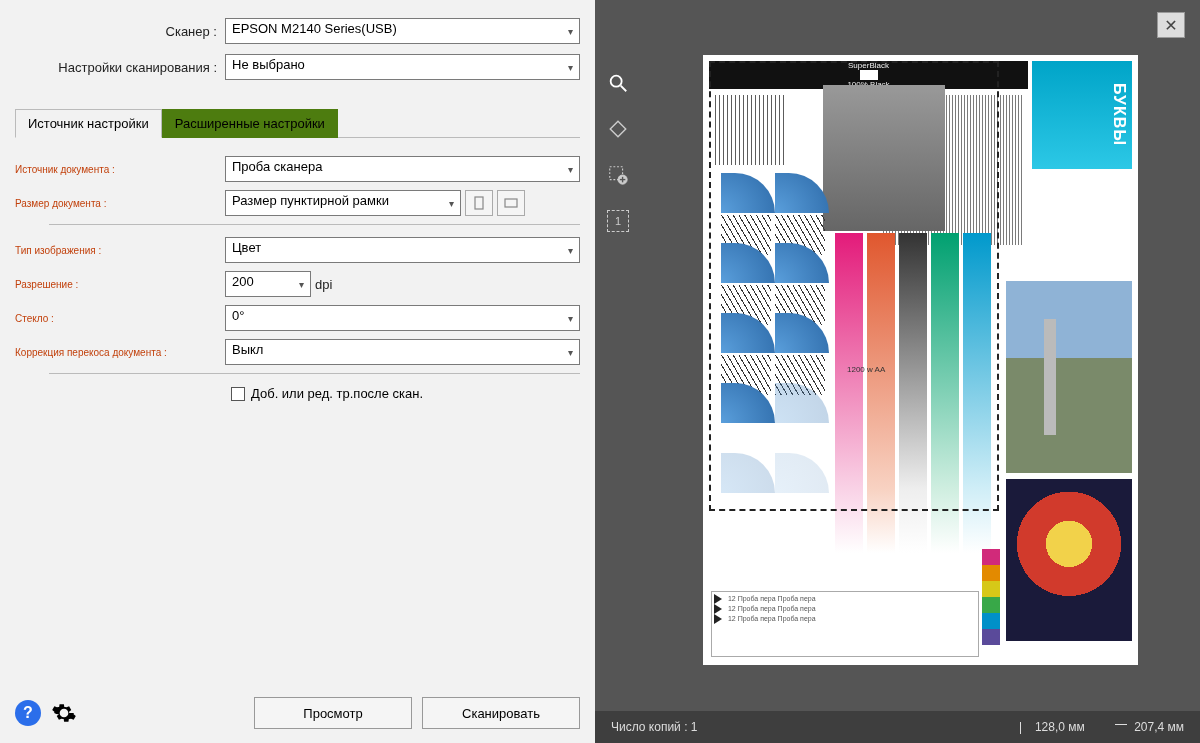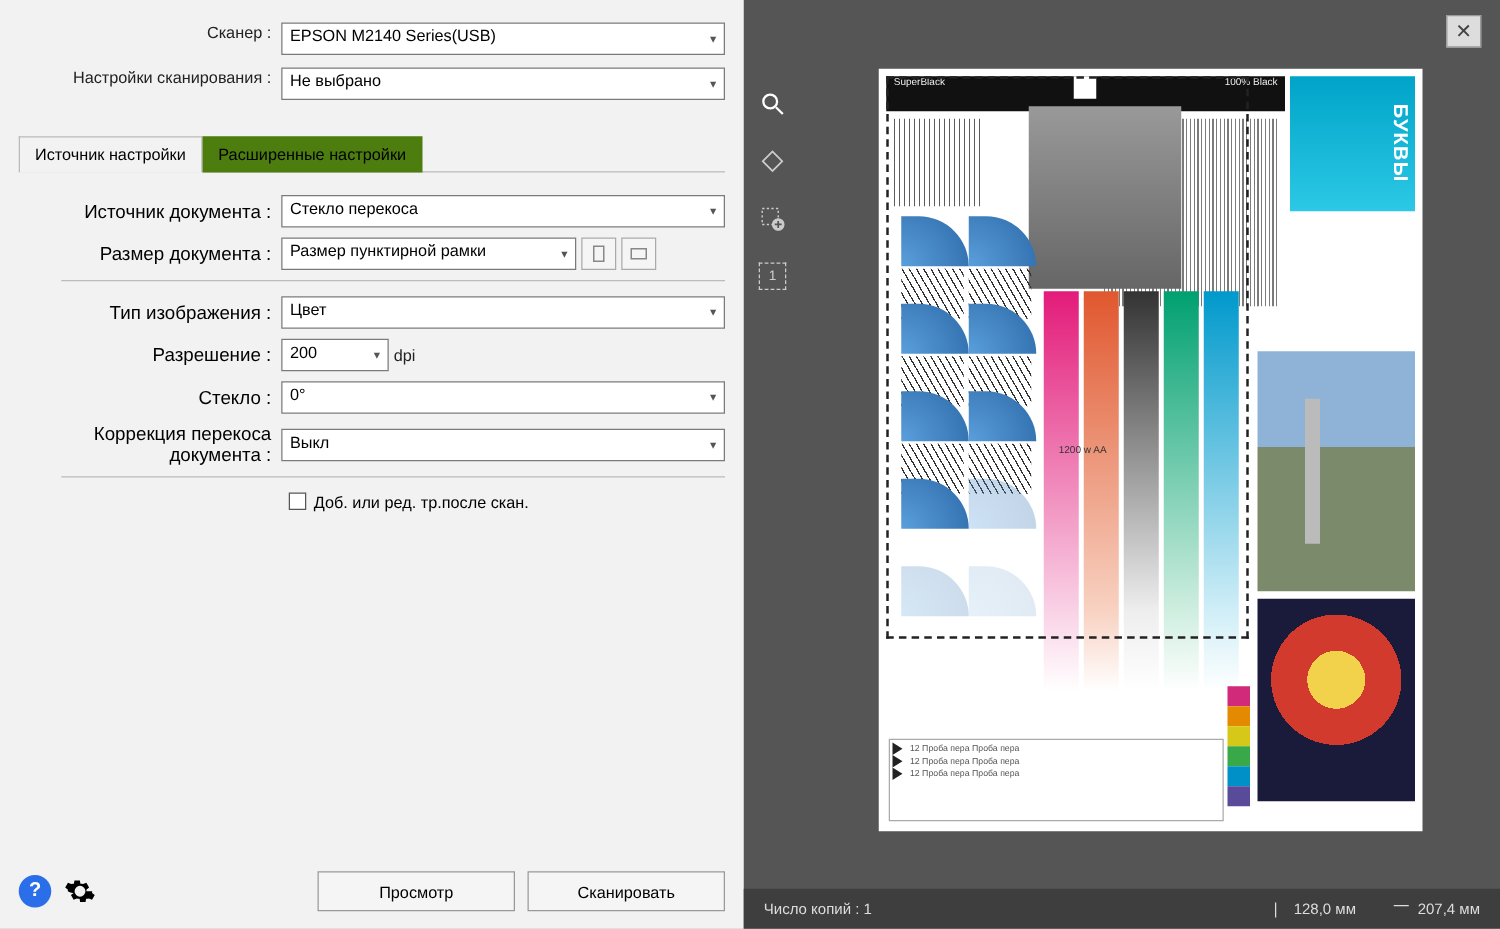--- a/index.html
+++ b/index.html
@@ -1,41 +1,41 @@
 <!DOCTYPE html>
 <html><head>
 <meta charset="utf-8">
 <style>
 * { box-sizing: border-box; margin: 0; padding: 0; font-family: "Segoe UI", Tahoma, sans-serif; }
 body { width: 1200px; height: 743px; display: flex; background: #f0f0f0; overflow: hidden; }
 
 
 .left-panel { width: 595px; height: 100%; background: #f2f2f2; position: relative; padding: 18px 15px 0 15px; }
-.top-row { display: flex; margin-bottom: 10px; }
+.top-row { display: flex; align-items: center; margin-bottom: 10px; }
 .top-label { width: 210px; text-align: right; padding-right: 8px; font-size: 13px; color: #222; }
 .top-select { flex: 1; height: 26px; border: 1px solid #7a7a7a; background: #fff; font-size: 13px; padding: 2px 6px; position: relative; cursor: pointer; }
 .sel-caret { position: absolute; right: 6px; top: 50%; transform: translateY(-50%); font-size: 10px; color: #555; }
 
 .tabs { margin-top: 28px; border-bottom: 1px solid #bbb; display: flex; gap: 0; }
 .tab { padding: 6px 12px 6px 12px; font-size: 13px; background: #4d7c0f; border: 1px solid transparent; border-bottom: none; cursor: pointer; position: relative; top: 1px; }
 .tab.active { background: #f2f2f2; border-color: #bbb; border-bottom: 1px solid #f2f2f2; }
 
 .tab-body { padding: 18px 0 0 0; }
 .field-row { display: flex; align-items: center; margin-bottom: 8px; }
-.field-row .lbl { width: 210px; text-align: right; padding-right: 8px; font-size: 15px; color: #000000; }
+.field-row .lbl { width: 210px; padding-right: 8px; font-size: 10px; color: #c2410c; }
 .field-row .ctrl { flex: 1; display: flex; align-items: center; gap: 4px; }
 .select-box { flex: 1; height: 26px; border: 1px solid #7a7a7a; background: #fff; font-size: 13px; padding: 2px 6px; position: relative; cursor: pointer; }
 .select-box.small { flex: 0 0 86px; }
 .unit-text { font-size: 13px; color: #222; }
 .icon-btn { width: 28px; height: 26px; border: 1px solid #aaa; background: #f5f5f5; display: flex; align-items: center; justify-content: center; cursor: pointer; }
 .icon-btn svg { width: 16px; height: 16px; }
 
 .hr { border-top: 1px solid #bbb; margin: 4px 0 12px 34px; }
 
-.chk-row { display: flex; align-items: flex-start; margin-top: 10px; margin-left: 216px; gap: 6px; }
+.chk-row { display: flex; align-items: flex-end; margin-top: 10px; margin-left: 216px; gap: 6px; }
 .chk { width: 14px; height: 14px; border: 1px solid #555; background: #fff; cursor: pointer; }
 .chk-row span { font-size: 13px; }
 
 .bottom-bar { position: absolute; bottom: 14px; left: 15px; right: 15px; display: flex; align-items: center; gap: 10px; }
 .bottom-bar .spacer { flex: 1; }
 .bottom-btn { width: 158px; height: 32px; border: 1px solid #999; background: #f5f5f5; font-size: 13px; cursor: pointer; display: flex; align-items: center; justify-content: center; }
 .round-icon { width: 26px; height: 26px; border-radius: 50%; display: flex; align-items: center; justify-content: center; cursor: pointer; }
 .help-icon { background: #2b6eea; color: #fff; font-weight: bold; font-size: 16px; }
 
 
@@ -46,21 +46,21 @@
 .tool-strip .tbtn { width: 30px; height: 30px; display: flex; align-items: center; justify-content: center; cursor: pointer; color: #ccc; }
 .tool-strip .tbtn.active { color: #fff; }
 .tool-strip svg { width: 22px; height: 22px; fill: currentColor; stroke: currentColor; }
 
 .thumb-ind { width: 22px; height: 22px; border: 1px dashed #ccc; display: flex; align-items: center; justify-content: center; color: #ccc; font-size: 11px; }
 
 .page { margin: 55px auto 0 auto; width: 435px; height: 610px; background: #fff; position: relative; }
 .marquee { position: absolute; border: 2px dashed #222; left: 6px; top: 6px; width: 290px; height: 450px; }
 
 
-.pv-topbar { position: absolute; left: 6px; top: 6px; right: 110px; height: 28px; background: #111; display: flex; align-items: flex-start; justify-content: space-between; padding: 0 6px; }
+.pv-topbar { position: absolute; left: 6px; top: 6px; right: 110px; height: 28px; background: #111; display: flex; align-items: center; justify-content: space-between; padding: 0 6px; flex-direction: column; }
 .pv-topbar span { color: #eee; font-size: 8px; }
 .pv-topbar .sq { width: 18px; height: 18px; background: #fff; }
 .bukvy { position: absolute; right: 6px; top: 6px; width: 100px; height: 108px; background: linear-gradient(180deg,#00a4c8 0%,#2cc8e6 100%); color: #fff; font-size: 16px; font-weight: bold; writing-mode: vertical-rl; text-align: center; padding: 4px; letter-spacing: 1px; }
 .linesL { position: absolute; left: 12px; top: 40px; width: 70px; height: 70px; background: repeating-linear-gradient(90deg,#333 0 1px,transparent 1px 4px); opacity:.8; }
 .linesR { position: absolute; right: 115px; top: 40px; width: 140px; height: 150px; background: repeating-linear-gradient(90deg,#222 0 1px,transparent 1px 3px); opacity:.6; }
 .graybox { position: absolute; left: 120px; top: 30px; width: 122px; height: 146px; background: linear-gradient(180deg,#999 0%,#666 100%); }
 .fan { position: absolute; width: 54px; height: 40px; border-radius: 0 54px 0 0; }
 .fan.blue { background: radial-gradient(circle at 0 100%, #5a9fdc 0%, #2d6aa8 100%); }
 .fan1 { left: 18px; top: 118px; } .fan2 { left: 72px; top: 118px; }
 .fan3 { left: 18px; top: 188px; } .fan4 { left: 72px; top: 188px; }
@@ -119,21 +119,21 @@
     <div class="tab active">Источник настройки</div>
     <div class="tab">Расширенные настройки</div>
   </div>
 
   <div class="tab-body">
 
     <div class="field-row">
       <div class="lbl">Источник документа :</div>
       <div class="ctrl">
         <div class="select-box">
-          <span>Стекло перекоса</span>
+          <span>Проба сканера</span>
           <span class="sel-caret">▾</span>
         </div>
       </div>
     </div>
 
     <div class="field-row">
       <div class="lbl">Размер документа :</div>
       <div class="ctrl">
         <div class="select-box" style="flex:0 0 236px">
           <span>Размер пунктирной рамки</span>
@@ -275,21 +275,21 @@
       <div class="fan blue fan8"></div>
       <div class="fan blue fan9"></div>
       <div class="fan blue fan10"></div>
 
       <div class="grad g1"></div>
       <div class="grad g2"></div>
       <div class="grad g3"></div>
       <div class="grad g4"></div>
       <div class="grad g5"></div>
 
-      <div style="position:absolute;left:144px;top:300px;font-size:8px;color:#333">1200 w AA</div>
+      <div style="position:absolute;left:144px;top:310px;font-size:8px;color:#333">1200 w AA</div>
 
       <div class="photo1"></div>
       <div class="photo2"></div>
 
       <div class="swatches">
         <div class="sw1"></div>
           <div class="sw2"></div>
           <div class="sw3"></div>
           <div class="sw4"></div>
           <div class="sw5"></div>

